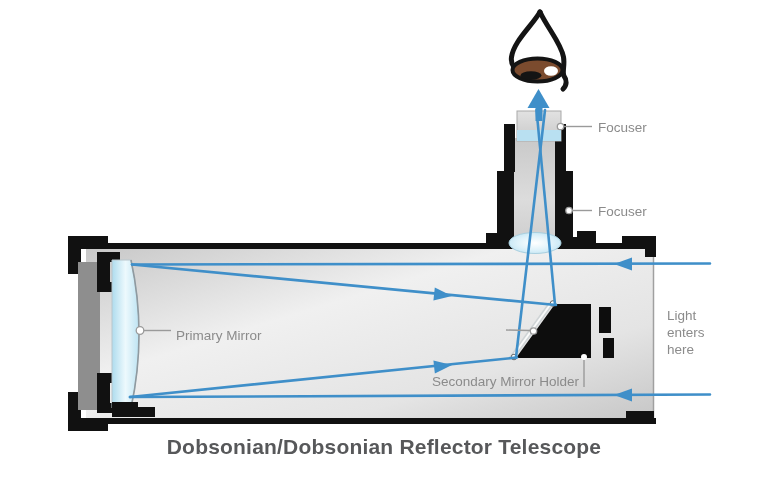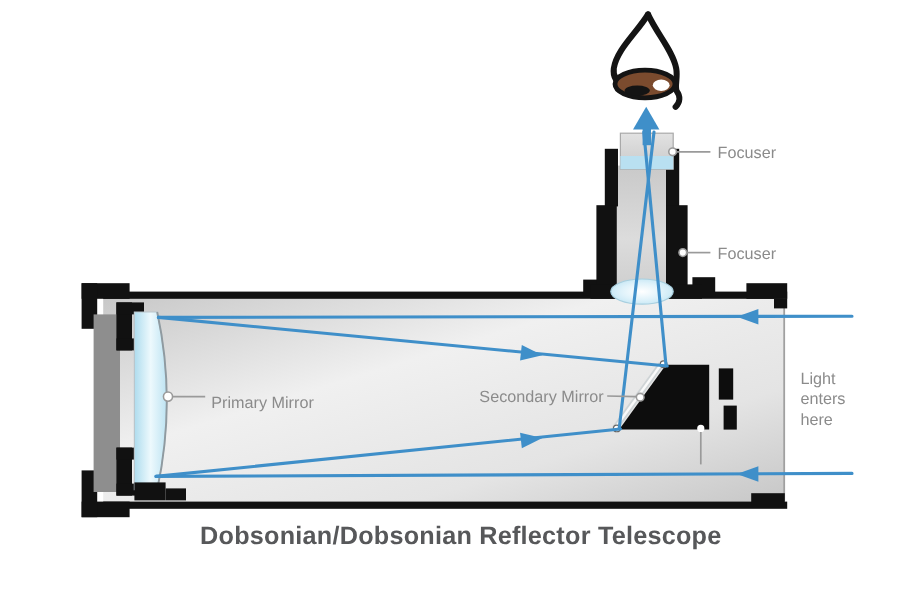--- a/index.html
+++ b/index.html
@@ -152,21 +152,21 @@
     <circle cx="569" cy="210.5" r="3.2"></circle>
     <circle cx="140" cy="330.5" r="3.8"></circle>
     <circle cx="533.5" cy="331" r="3.2"></circle>
     <circle cx="584" cy="357" r="3" stroke="none"></circle>
   </g>
 </svg>
 
   <div class="lbl" style="left:598px;top:119.5px;">Focuser</div>
   <div class="lbl" style="left:598px;top:203.5px;">Focuser</div>
   <div class="lbl" style="left:176px;top:328px;">Primary Mirror</div>
-  <div class="lbl r" style="left:385px;top:322.5px;width:118px;">Secondary Mirror</div>
+  <div class="lbl r" style="left:410px;top:374px;width:169px;">Secondary Mirror Holder</div>
   <div class="light-note" style="left:667px;top:307px;">
     <div>Light</div>
     <div>enters</div>
     <div>here</div>
   </div>
   <div class="diagram-title" style="top:435px;">Dobsonian/Dobsonian Reflector Telescope</div>
 
 </div>
 
 </body></html>

